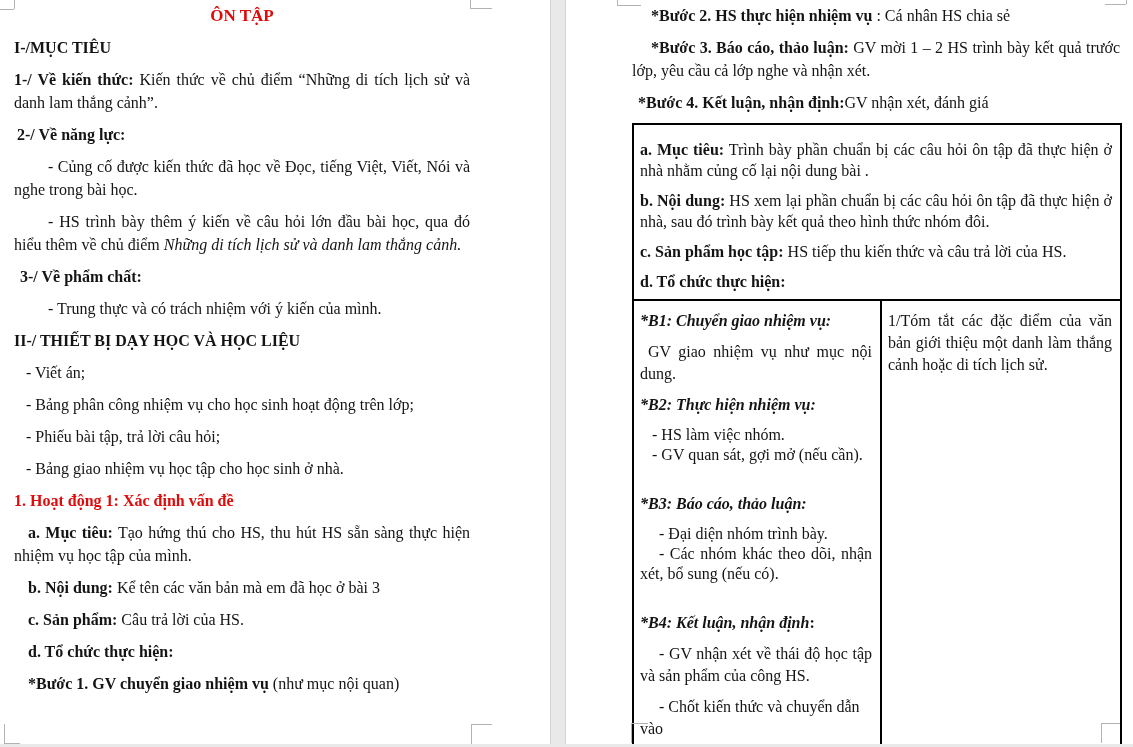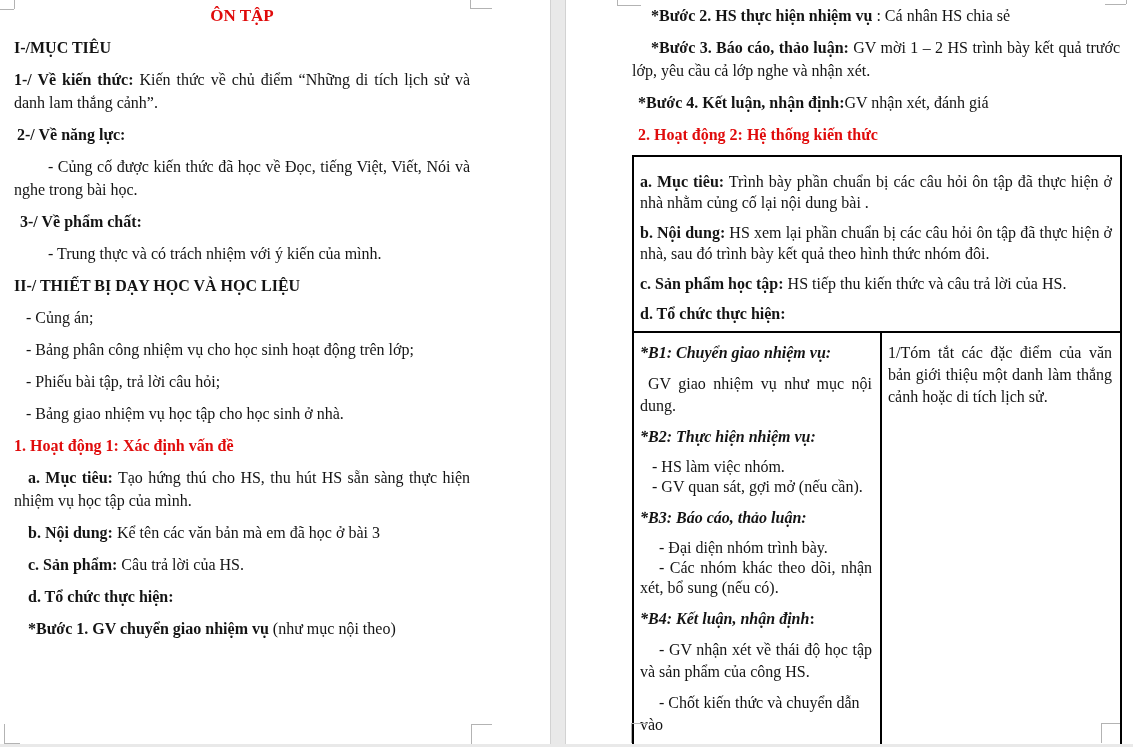--- a/index.html
+++ b/index.html
@@ -31,62 +31,62 @@
   .ti34{text-indent:34px;}
   table.activity{border-collapse:collapse;table-layout:fixed;width:488px;}
   table.activity td{border:2px solid #000;box-sizing:border-box;vertical-align:top;overflow:hidden;}
   td.box-cell{height:153px;padding:5px 8px 0 6px;}
   td.box-cell p{line-height:21px;margin:9px 0 7px 0;}
   td.th{height:27px;text-align:center;vertical-align:middle;font-weight:bold;padding:2px;}
   td.th div{font-size:16px;}
   td.cell-body{height:371px;padding:9px 8px 0 6px;}
   td.cell-body p{line-height:22px;}
   .tight{margin-bottom:0;line-height:20px !important;}
-  .mt{margin-top:10px;}
+  .mt{margin-top:28px;}
   .mark{position:absolute;background:#b3b3b3;}
 </style>
 </head>
 <body>
 
 <div class="canvas">
 
   <div class="page page-left">
     <div class="content content-left">
       <p class="c"><span class="b red fs17">ÔN TẬP</span></p>
       <div>
           <p class="nj"><span class="b">I-/MỤC TIÊU</span></p>
           <p><span class="b">1-/ Về kiến thức:</span><span>  Kiến thức về chủ điểm “Những di tích lịch sử và danh lam thắng cảnh”.</span></p>
           <p class="nj ti3"><span class="b">2-/ Về năng lực:</span></p>
           <p class="ti34"><span>- Củng cố được kiến thức đã học về Đọc, tiếng Việt, Viết, Nói và nghe trong bài học.</span></p>
+          <p class="ti34"><span>- HS trình bày thêm ý kiến về câu hỏi lớn đầu bài học, qua đó hiểu thêm về chủ điểm </span><span class="i">Những di tích lịch sử và danh lam thắng cảnh.</span></p>
           <p class="nj ti6"><span class="b">3-/ Về phẩm chất:</span></p>
           <p class="nj ti34"><span>- Trung thực và có trách nhiệm với ý kiến của mình.</span></p>
           <p class="nj"><span class="b">II-/ THIẾT BỊ DẠY HỌC VÀ HỌC LIỆU</span></p>
-          <p class="nj ti12"><span>- Củng án;</span></p>
+          <p class="nj ti12"><span>- Viết án;</span></p>
           <p class="nj ti12"><span>- Bảng phân công nhiệm vụ cho học sinh hoạt động trên lớp;</span></p>
           <p class="nj ti12"><span>- Phiếu bài tập, trả lời câu hỏi;</span></p>
           <p class="nj ti12"><span>- Bảng giao nhiệm vụ học tập cho học sinh ở nhà.</span></p>
           <p class="nj"><span class="b red">1. Hoạt động 1: Xác định vấn đề</span></p>
           <p class="ti14"><span class="b">a. Mục tiêu:</span><span> Tạo hứng thú cho HS, thu hút HS sẵn sàng thực hiện nhiệm vụ học tập của mình.</span></p>
           <p class="nj ti14"><span class="b">b. Nội dung:</span><span> Kể tên các văn bản mà em đã học ở bài 3</span></p>
           <p class="nj ti14"><span class="b">c. Sản phẩm:</span><span> Câu trả lời của HS.</span></p>
           <p class="nj ti14"><span class="b">d. Tổ chức thực hiện:</span></p>
-          <p class="nj ti14"><span class="b">*Bước 1. GV chuyển giao nhiệm vụ</span><span>  (như mục nội theo)</span></p>
+          <p class="nj ti14"><span class="b">*Bước 1. GV chuyển giao nhiệm vụ</span><span>  (như mục nội quan)</span></p>
         </div>
     </div>
   </div>
 
   <div class="gap"></div>
 
   <div class="page page-right">
     <div class="content content-right">
       <div>
           <p class="nj ti19"><span class="b">*Bước 2. HS thực hiện nhiệm vụ </span><span>: Cá nhân HS chia sẻ</span></p>
           <p class="ti19"><span class="b">*Bước 3. Báo cáo, thảo luận:</span><span> GV mời 1 – 2 HS trình bày kết quả trước lớp, yêu cầu cả lớp nghe và nhận xét.</span></p>
           <p class="nj ti6"><span class="b">*Bước 4. Kết luận, nhận định:</span><span>GV nhận xét, đánh giá</span></p>
-          <p class="nj ti6"><span class="b red">2. Hoạt động 2: Hệ thống kiến thức</span></p>
         </div>
       <table class="activity">
         <colgroup>
             <col style="width:248px">
             <col style="width:240px">
           </colgroup>
         <tbody>
             <tr>
           <td colspan="2" class="box-cell">
                 <p><span class="b">a. Mục tiêu:</span><span> Trình bày phần chuẩn bị các câu hỏi ôn tập đã thực hiện ở nhà nhằm củng cố lại nội dung bài .</span></p>

